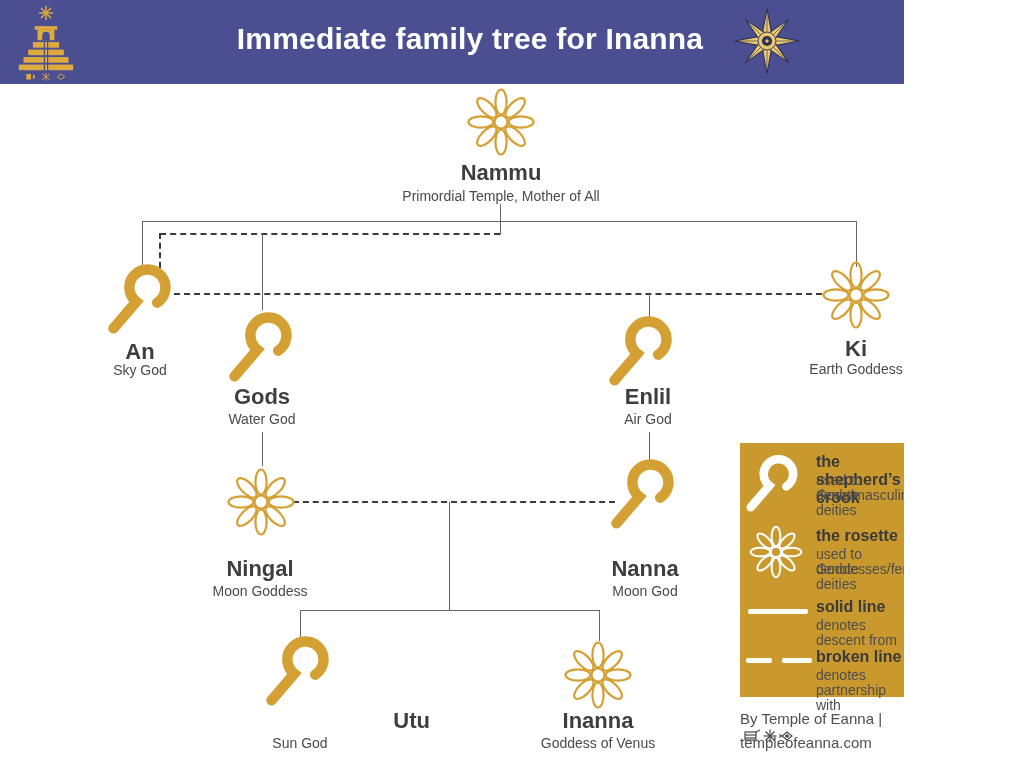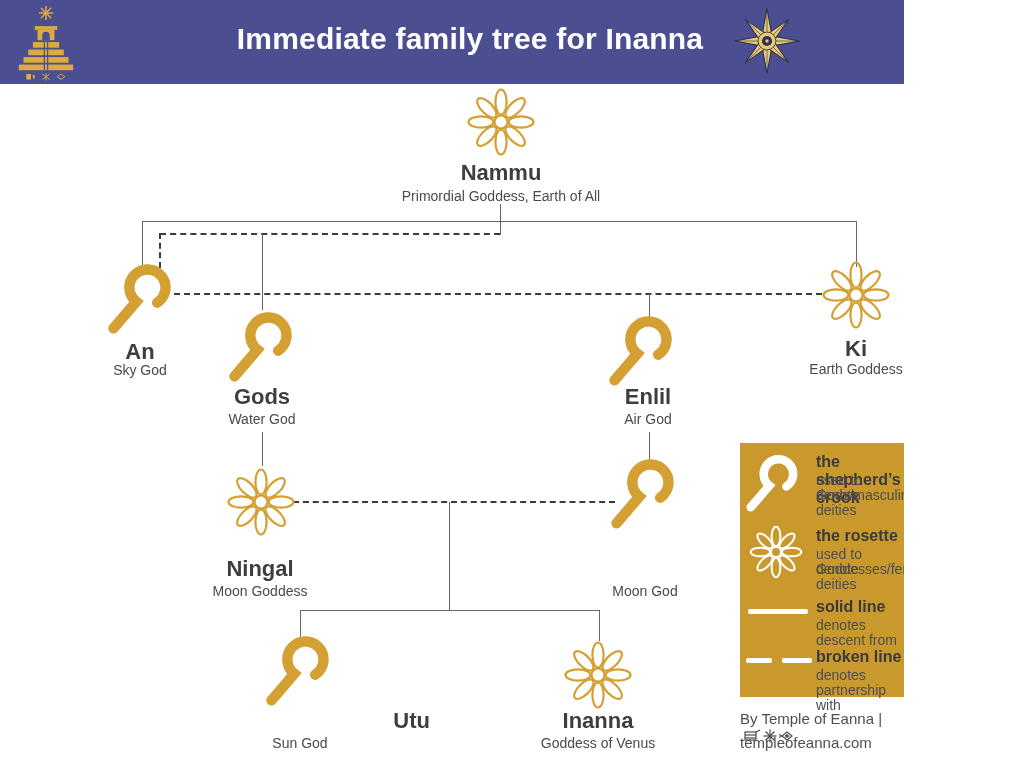--- a/index.html
+++ b/index.html
@@ -137,21 +137,21 @@
       <ellipse cx="36" cy="16" rx="5.6" ry="12.5" transform="rotate(45 36 36)"></ellipse>
       <ellipse cx="36" cy="16" rx="5.6" ry="12.5" transform="rotate(90 36 36)"></ellipse>
       <ellipse cx="36" cy="16" rx="5.6" ry="12.5" transform="rotate(135 36 36)"></ellipse>
       <ellipse cx="36" cy="16" rx="5.6" ry="12.5" transform="rotate(180 36 36)"></ellipse>
       <ellipse cx="36" cy="16" rx="5.6" ry="12.5" transform="rotate(225 36 36)"></ellipse>
       <ellipse cx="36" cy="16" rx="5.6" ry="12.5" transform="rotate(270 36 36)"></ellipse>
       <ellipse cx="36" cy="16" rx="5.6" ry="12.5" transform="rotate(315 36 36)"></ellipse>
     </g>
   </svg>
   <div class="pname" style="left:371px;top:160px;">Nammu</div>
-  <div class="psub" style="left:351px;top:188px;">Primordial Goddess, Earth of All</div>
+  <div class="psub" style="left:351px;top:188px;">Primordial Temple, Mother of All</div>
 
   <svg class="icon" style="left:104px;top:258px;" width="76" height="76" viewBox="0 0 80 80">
     <path d="M10 74 L34 46 A19 19 0 1 1 56 47" fill="none" stroke="#d4a033" stroke-width="11" stroke-linecap="round"></path>
   </svg>
   <div class="pname" style="left:10px;top:339px;">An</div>
   <div class="psub" style="left:-10px;top:362px;">Sky God</div>
 
   <svg class="icon" style="left:225px;top:306px;" width="76" height="76" viewBox="0 0 80 80">
     <path d="M10 74 L34 46 A19 19 0 1 1 56 47" fill="none" stroke="#d4a033" stroke-width="11" stroke-linecap="round"></path>
   </svg>
@@ -192,20 +192,21 @@
       <ellipse cx="36" cy="16" rx="5.6" ry="12.5" transform="rotate(270 36 36)"></ellipse>
       <ellipse cx="36" cy="16" rx="5.6" ry="12.5" transform="rotate(315 36 36)"></ellipse>
     </g>
   </svg>
   <div class="pname" style="left:130px;top:556px;">Ningal</div>
   <div class="psub" style="left:110px;top:583px;">Moon Goddess</div>
 
   <svg class="icon" style="left:607px;top:453px;" width="76" height="76" viewBox="0 0 80 80">
     <path d="M10 74 L34 46 A19 19 0 1 1 56 47" fill="none" stroke="#d4a033" stroke-width="11" stroke-linecap="round"></path>
   </svg>
+  <div class="pname" style="left:515px;top:556px;">Nanna</div>
   <div class="psub" style="left:495px;top:583px;">Moon God</div>
 
   <svg class="icon" style="left:262px;top:630px;" width="76" height="76" viewBox="0 0 80 80">
     <path d="M10 74 L34 46 A19 19 0 1 1 56 47" fill="none" stroke="#d4a033" stroke-width="11" stroke-linecap="round"></path>
   </svg>
   <div class="pname" style="left:170px;top:708px;text-align:right;">Utu</div>
   <div class="psub" style="left:150px;top:735px;">Sun God</div>
 
   <svg class="icon" style="left:562px;top:639px;" width="72" height="72" viewBox="0 0 72 72">
     <g fill="none" stroke="#d4a033" stroke-width="2.2">

